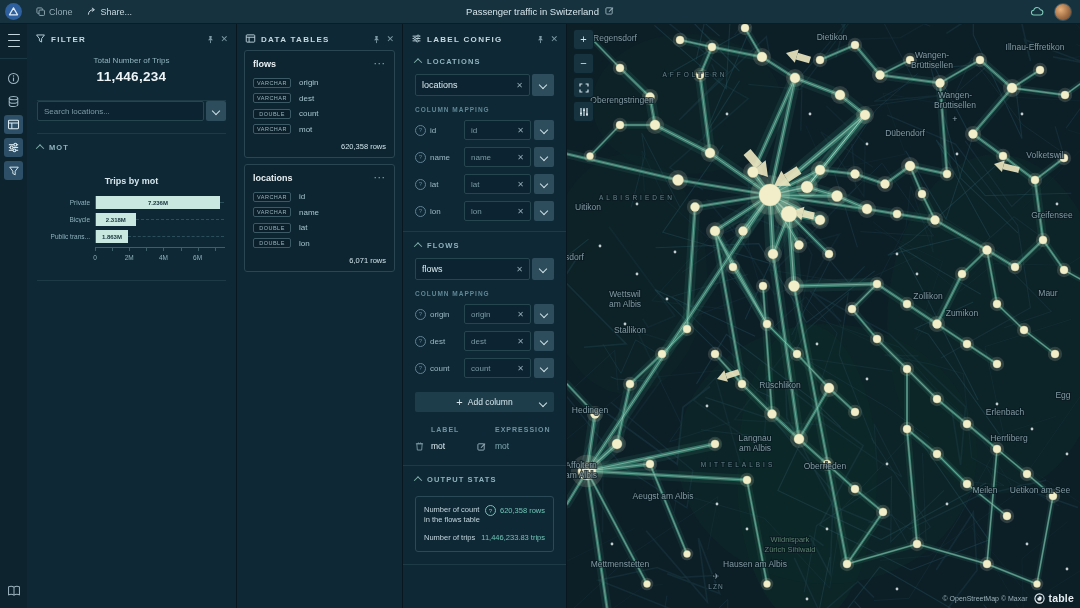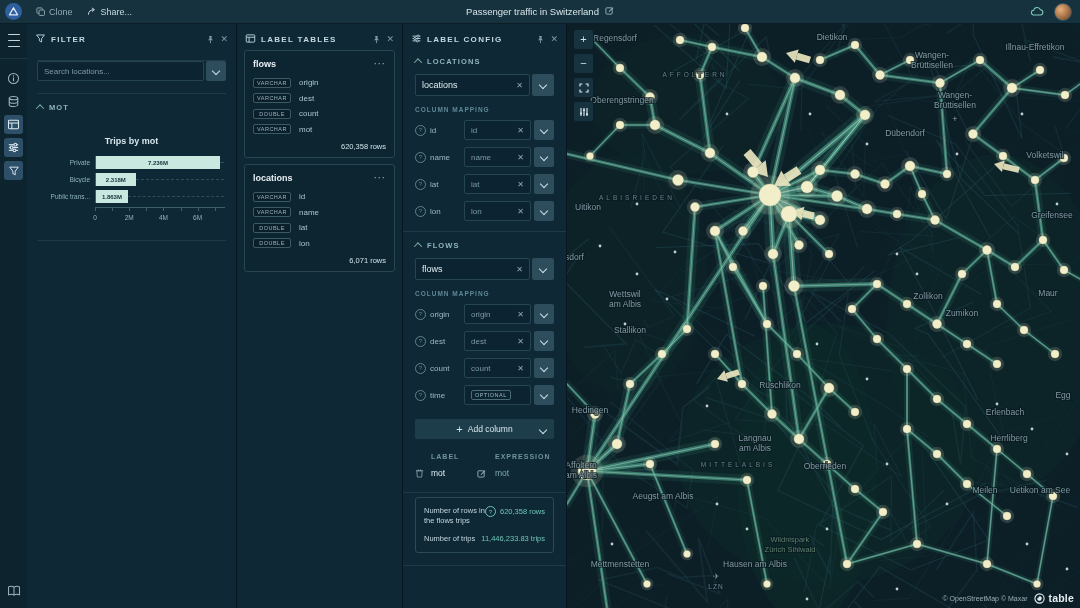--- a/index.html
+++ b/index.html
@@ -210,20 +210,24 @@
     <span class="sp"></span>
     <span class="hicon">
         <svg width="9" height="9" viewBox="0 0 10 10">
           <path d="M3.5 1 h3 l-.5 3 1.8 1.8 h-5.6 L4 4 Z" fill="#7e9aa6"></path>
           <line x1="5" y1="5.8" x2="5" y2="9" stroke="#7e9aa6" stroke-width="1"></line>
         </svg>
       </span>
     <span class="xmark">✕</span>
   </div>
   <div class="fbody">
+    <div id="total">
+      <div class="tl">Total Number of Trips</div>
+      <div class="tv">11,446,234</div>
+    </div>
     <div class="divider" style="margin-top:16px;"></div>
     <div class="fieldrow">
       <div class="field">
         <span class="val placeholder">Search locations...</span>
       </div>
       <div class="chevbtn">
           <span class="chev down light"></span>
         </div>
     </div>
     <div class="divider" style="margin-top:12px;"></div>
@@ -281,21 +285,21 @@
 
 <div id="p-tables" class="panel">
   <div class="phead">
     <span class="hicon">
         <svg width="11" height="11" viewBox="0 0 14 14">
           <rect x="1.6" y="2.4" width="10.8" height="9.2" rx="1" fill="none" stroke="#bcd2da" stroke-width="1.2"></rect>
           <line x1="1.6" y1="5.4" x2="12.4" y2="5.4" stroke="#bcd2da" stroke-width="1.2"></line>
           <line x1="5.2" y1="5.4" x2="5.2" y2="11.6" stroke="#bcd2da" stroke-width="1.2"></line>
         </svg>
       </span>
-    <span class="ptitle">LABEL TABLES</span>
+    <span class="ptitle">DATA TABLES</span>
     <span class="sp"></span>
     <span class="hicon">
         <svg width="9" height="9" viewBox="0 0 10 10">
           <path d="M3.5 1 h3 l-.5 3 1.8 1.8 h-5.6 L4 4 Z" fill="#7e9aa6"></path>
           <line x1="5" y1="5.8" x2="5" y2="9" stroke="#7e9aa6" stroke-width="1"></line>
         </svg>
       </span>
     <span class="xmark">✕</span>
   </div>
 
@@ -488,32 +492,20 @@
           <span class="maplab">count</span>
         </span>
       <div class="field">
           <span class="val">count</span>
           <span class="clearx">✕</span>
         </div>
       <div class="chevbtn">
           <span class="chev down light"></span>
         </div>
     </div>
-    <div class="maprow">
-      <span class="lwrap">
-          <span class="qicon">?</span>
-          <span class="maplab">time</span>
-        </span>
-      <div class="field">
-          <span class="optbadge">OPTIONAL</span>
-        </div>
-      <div class="chevbtn">
-          <span class="chev down light"></span>
-        </div>
-    </div>
 
     <div id="addcol">
       <span style="font-size:11px;color:#d6e6ec;">+</span>
       <span>Add column</span>
       <span class="chev down light chevend"></span>
     </div>
 
     <div class="lex-head">
       <span></span>
       <span>LABEL</span>
@@ -533,23 +525,27 @@
       <span>
           <svg width="9" height="9" viewBox="0 0 10 10">
             <rect x="1" y="2" width="7" height="7" rx="1" fill="none" stroke="#9db4bf" stroke-width="1"></rect>
             <path d="M4 6 L8.5 1.5 L9.3 2.3 L4.8 6.8 Z" fill="#9db4bf"></path>
           </svg>
         </span>
       <span class="ev">mot</span>
     </div>
 
     <div class="divider" style="margin:14px -12px 0;"></div>
+    <div class="sect">
+      <span class="chev"></span>
+      <span class="slab">OUTPUT STATS</span>
+    </div>
     <div class="statsbox">
       <div class="statrow">
-        <span class="statlab">Number of rows in the flows trips</span>
+        <span class="statlab">Number of count in the flows table</span>
         <span class="statval">
             <span class="qicon" style="border-color:#6fc5b5;color:#6fc5b5;">?</span>
             <span>620,358 rows</span>
           </span>
       </div>
       <div class="statrow">
         <span class="statlab">Number of trips</span>
         <span class="statval">
             <span>11,446,233.83 trips</span>
           </span>

